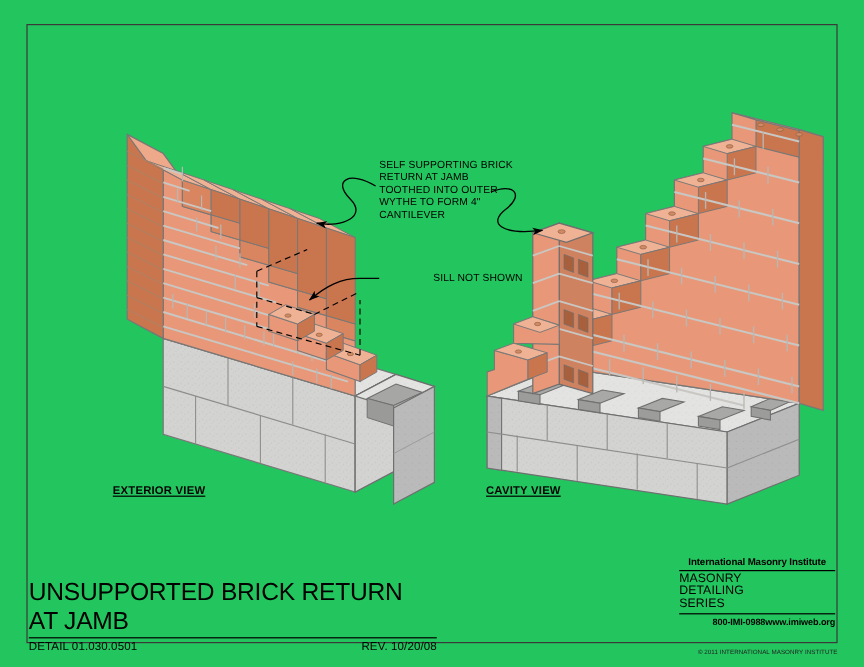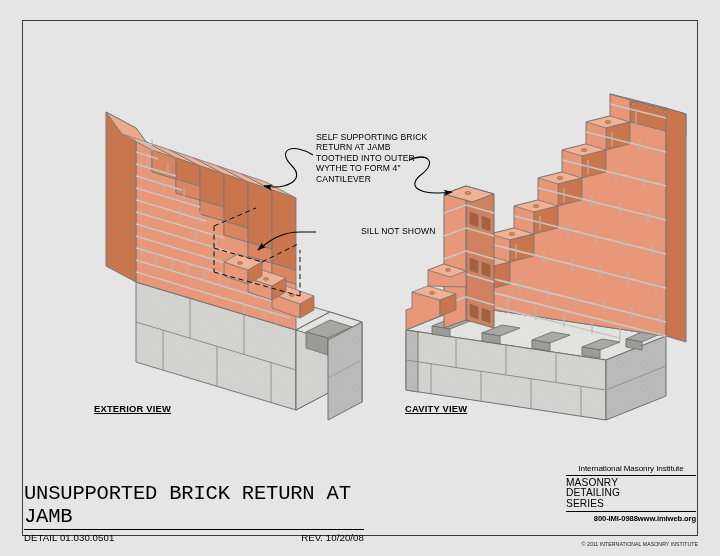--- a/index.html
+++ b/index.html
@@ -1,37 +1,37 @@
 <!DOCTYPE html>
 <html><head>
 <meta charset="utf-8">
 <title>IMI Detail</title>
 <style>
   html,body{margin:0;padding:0;background:#ffffff;}
   body{width:720px;height:556px;overflow:hidden;
        font-family:"Liberation Sans", sans-serif;color:#000;}
-  #sheet{position:relative;width:720px;height:556px;background:#e5e5e5;}
+  #sheet{position:relative;width:720px;height:556px;background:#22c55e;}
   .frame{position:absolute;left:22px;top:20px;width:676px;height:516px;
          border:1.6px solid #3a3a3a;box-sizing:border-box;}
   svg.art{position:absolute;left:0;top:0;width:720px;height:556px;
           pointer-events:none;}
   .anno{position:absolute;font-size:8.6px;line-height:10.4px;
         letter-spacing:.1px;font-family:"Liberation Sans", sans-serif;
         color:#000;white-space:pre;}
   .viewlabel{position:absolute;font-size:9.4px;font-weight:bold;
              letter-spacing:.2px;text-decoration:underline;
              font-family:"Liberation Sans", sans-serif;}
   .titleblock{position:absolute;left:24px;top:482px;width:340px;}
   .title-main{font-size:20.5px;font-weight:normal;letter-spacing:-.2px;
               border-bottom:1.4px solid #000;padding-bottom:1px;
-              font-family:Liberation Mono, monospace;}
+              font-family:Liberation Sans, sans-serif;}
   .title-sub{display:flex;justify-content:space-between;
              font-size:9.6px;padding-top:2px;letter-spacing:.1px;}
   .logobox{position:absolute;left:566px;top:464px;width:130px;}
-  .logo-top{font-size:8.1px;text-align:center;font-weight:normal;
+  .logo-top{font-size:8.1px;text-align:center;font-weight:bold;
             letter-spacing:-.1px;padding-bottom:1.5px;
             border-bottom:1.1px solid #000;}
   .logo-mid{display:flex;align-items:center;gap:4px;padding:2px 0 2px 0;
             border-bottom:1.1px solid #000;}
   .teamlogo{width:54px;height:30px;flex:0 0 54px;position:relative;}
   .mds{font-size:10.2px;font-weight:normal;line-height:10.6px;
        letter-spacing:.1px;}
   .logo-bot{display:flex;justify-content:flex-end;font-size:7.6px;
             font-weight:bold;padding-top:1.5px;letter-spacing:-.1px;}
   .copyr{position:absolute;left:566px;top:541px;width:132px;

